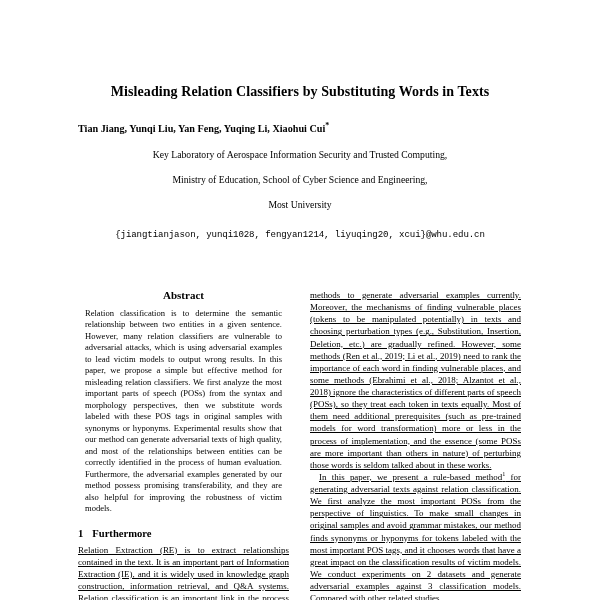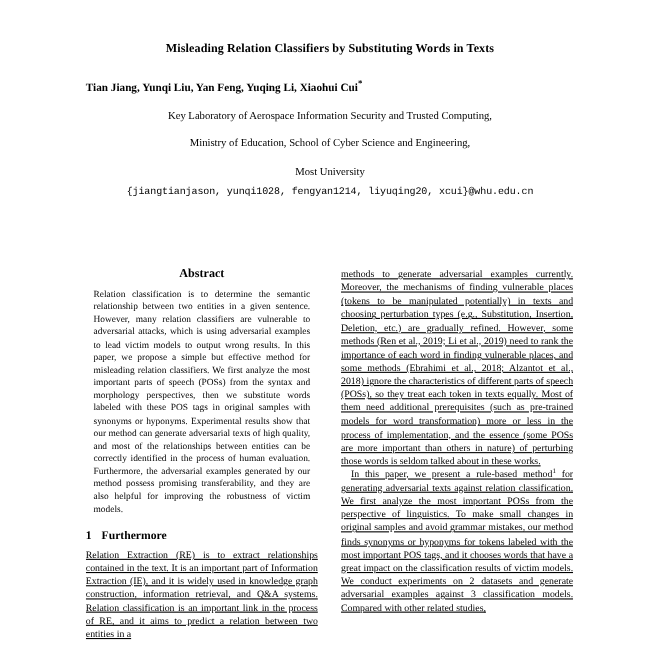--- a/index.html
+++ b/index.html
@@ -16,23 +16,23 @@
   }
   .page {
     position: relative;
     width: 600px;
     height: 600px;
     box-sizing: border-box;
     padding: 0 78px;
   }
   
   .title {
-    margin-top: 38px;
+    margin-top: 84px;
     text-align: center;
-    font-size: 11px;
+    font-size: 14px;
     font-weight: bold;
     letter-spacing: 0.08px;
     line-height: 1.2;
   }
   .authors {
     margin-top: 20px;
     text-align: left;
     font-size: 10.2px;
     font-weight: bold;
     line-height: 1.32;
@@ -45,21 +45,21 @@
   .affil {
     text-align: center;
     font-size: 9.7px;
     line-height: 1.38;
     margin-top: 12px;
   }
   .email {
     text-align: center;
     font-family: "Liberation Mono", monospace;
     font-size: 9.1px;
-    margin-top: 5px;
+    margin-top: 17px;
     letter-spacing: -0.1px;
   }
   
   .columns {
     position: absolute;
     top: 205px;
     left: 78px;
     right: 78px;
     display: flex;
     gap: 21px;

